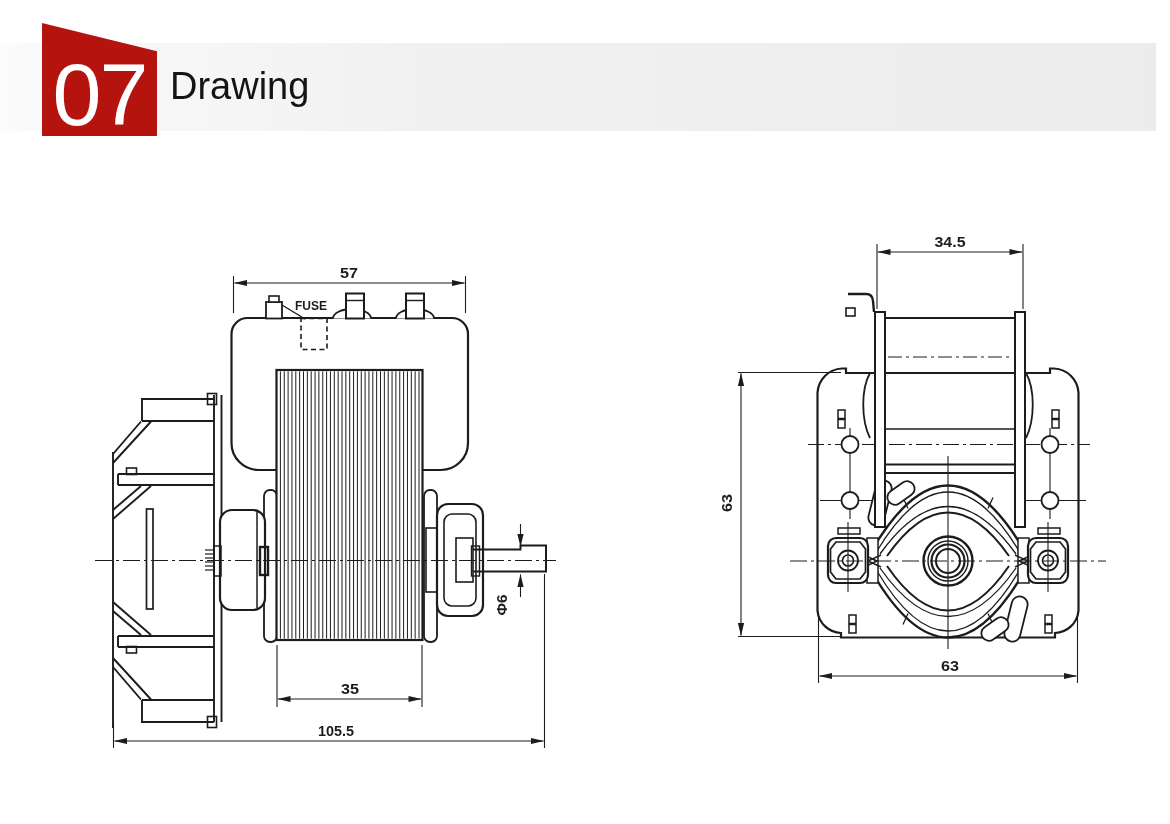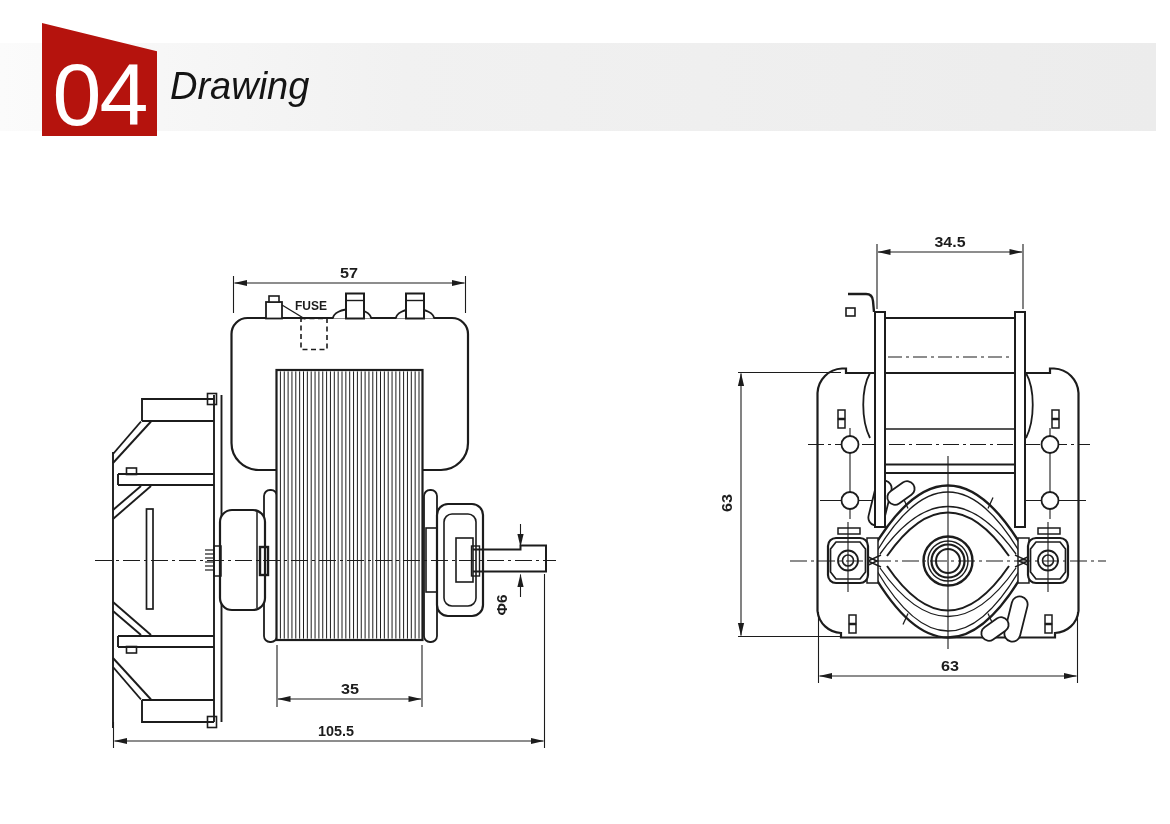--- a/index.html
+++ b/index.html
@@ -16,34 +16,34 @@
     background:#b5130d;
     clip-path:polygon(0 0, 100% 25%, 100% 100%, 0 100%);
     text-align:center;
   }
   .badge-num {
     display:block; color:#ffffff; font-size:88px; line-height:144px;
     letter-spacing:-2px; font-weight:400;
   }
   .section-title {
     position:absolute; left:170px; top:43px; height:88px; line-height:86px;
-    font-size:38px; color:#141414; letter-spacing:0;font-style:italic;
+    font-size:38px; color:#141414; letter-spacing:0;
   }
   svg text { fill:#1c1c1c; stroke:none; }
   .dim  { font:bold 15.5px "Liberation Sans", sans-serif; }
   .lbl  { font:bold 13.5px "Liberation Sans", sans-serif; }
 </style>
 </head>
 <body>
 
 <div class="page">
 
   <div class="banner"></div>
   <div class="badge">
-    <span class="badge-num">04</span>
+    <span class="badge-num">07</span>
   </div>
   <div class="section-title">Drawing</div>
 
   <svg width="1170" height="824" viewBox="0 0 1170 824" style="position:absolute;left:0;top:0">
     <defs>
       <marker id="ah" markerUnits="userSpaceOnUse" markerWidth="14" markerHeight="9" refX="13" refY="4.5" orient="auto-start-reverse">
         <path d="M13.5,4.5 L0.5,1.4 L0.5,7.6 Z" fill="#1c1c1c"></path>
       </marker>
     </defs>
 

